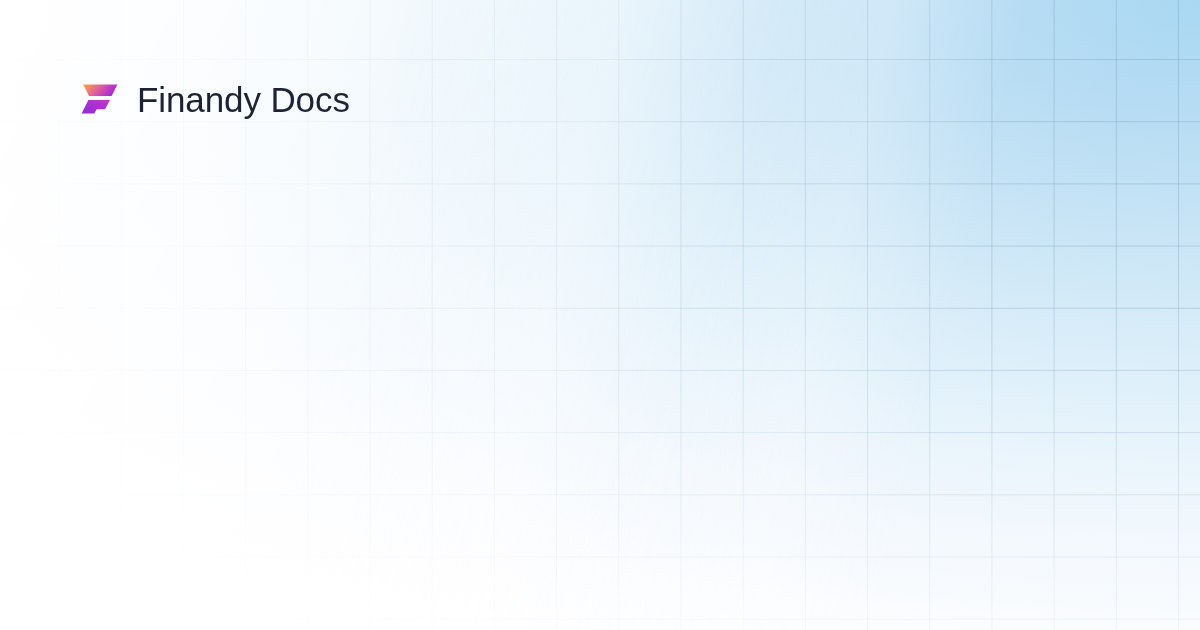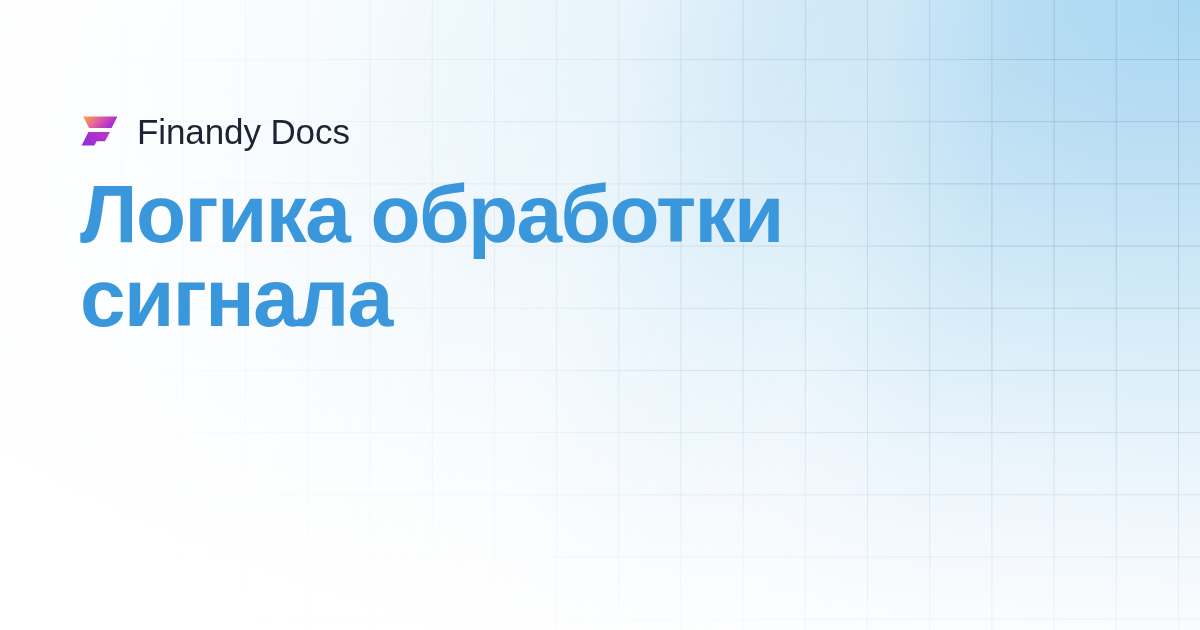--- a/index.html
+++ b/index.html
@@ -96,21 +96,20 @@
   }
 
   
 
   .content {
     position: absolute;
     left: 80px;
     top: 76px;
     right: 80px;
     z-index: 5;
-    margin-top: 32px;
   }
 
   .brand {
     display: flex;
     align-items: center;
     gap: 17px;
     height: 46px;
   }
 
   .brand-logo {
@@ -186,17 +185,16 @@
             <stop offset="45%" stop-color="#a62fd2"></stop>
             <stop offset="100%" stop-color="#c03ac2"></stop>
           </linearGradient>
         </defs>
         <path d="M3.2 5.6 H37.4 L31.6 16.9 H9.0 Z" fill="url(#fgrad-top)"></path>
         <path d="M1.6 34.6 L8.4 21.0 H30.0 L25.0 30.3 H16.6 L14.4 34.6 Z" fill="url(#fgrad-bot)"></path>
       </svg>
       <span class="brand-name">Finandy Docs</span>
     </div>
 
-    <h1 class="headline">Логика обработки сигнала</h1>
 
 
   </div>
 </div>
 
 </body></html>

